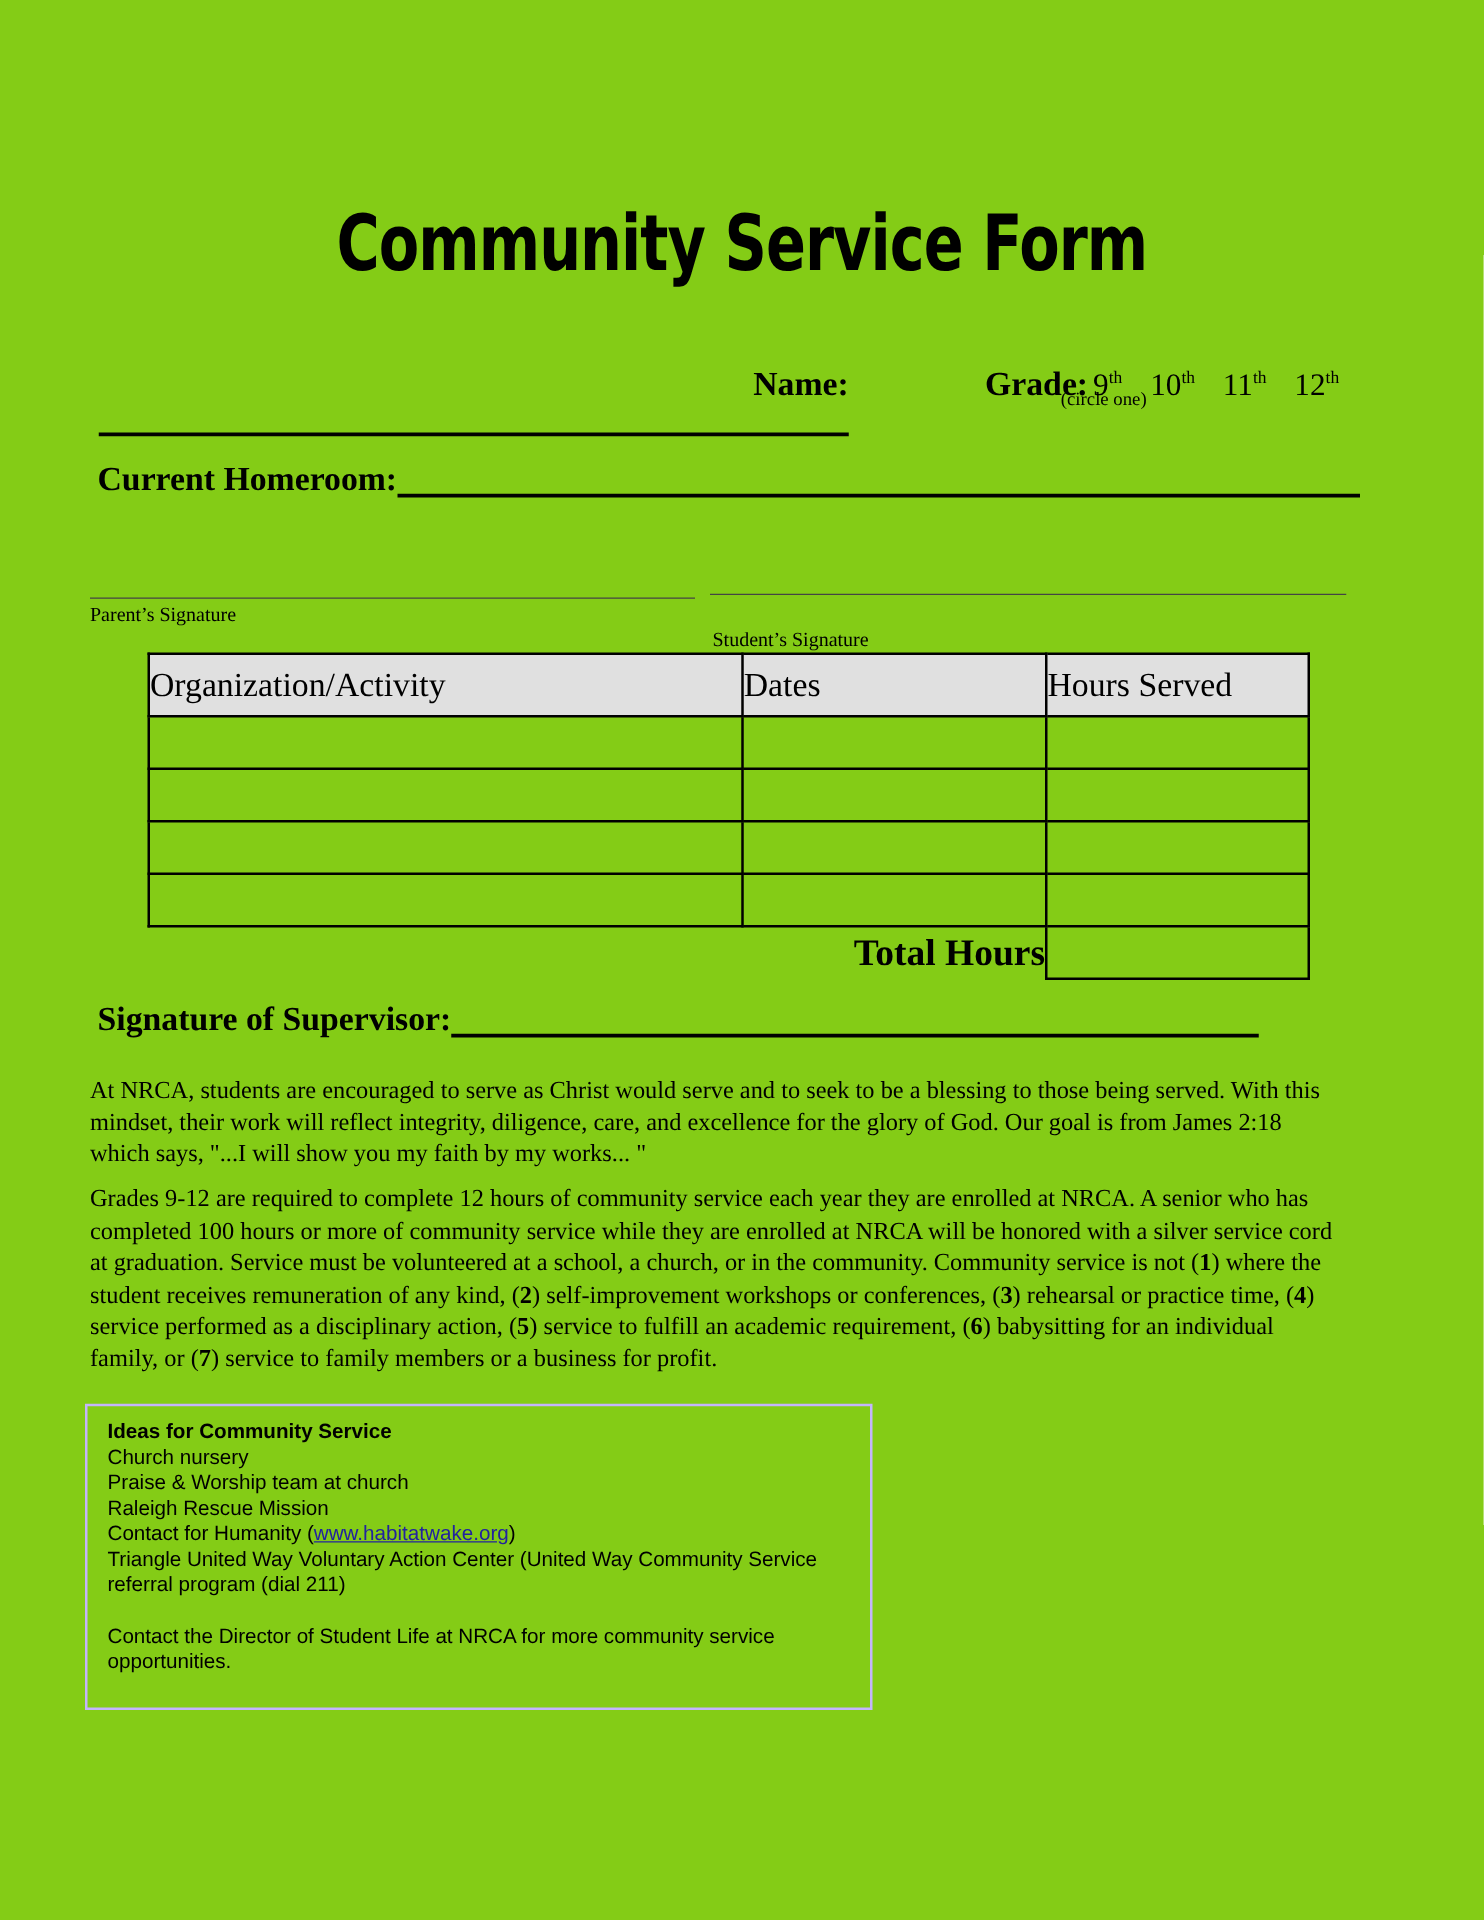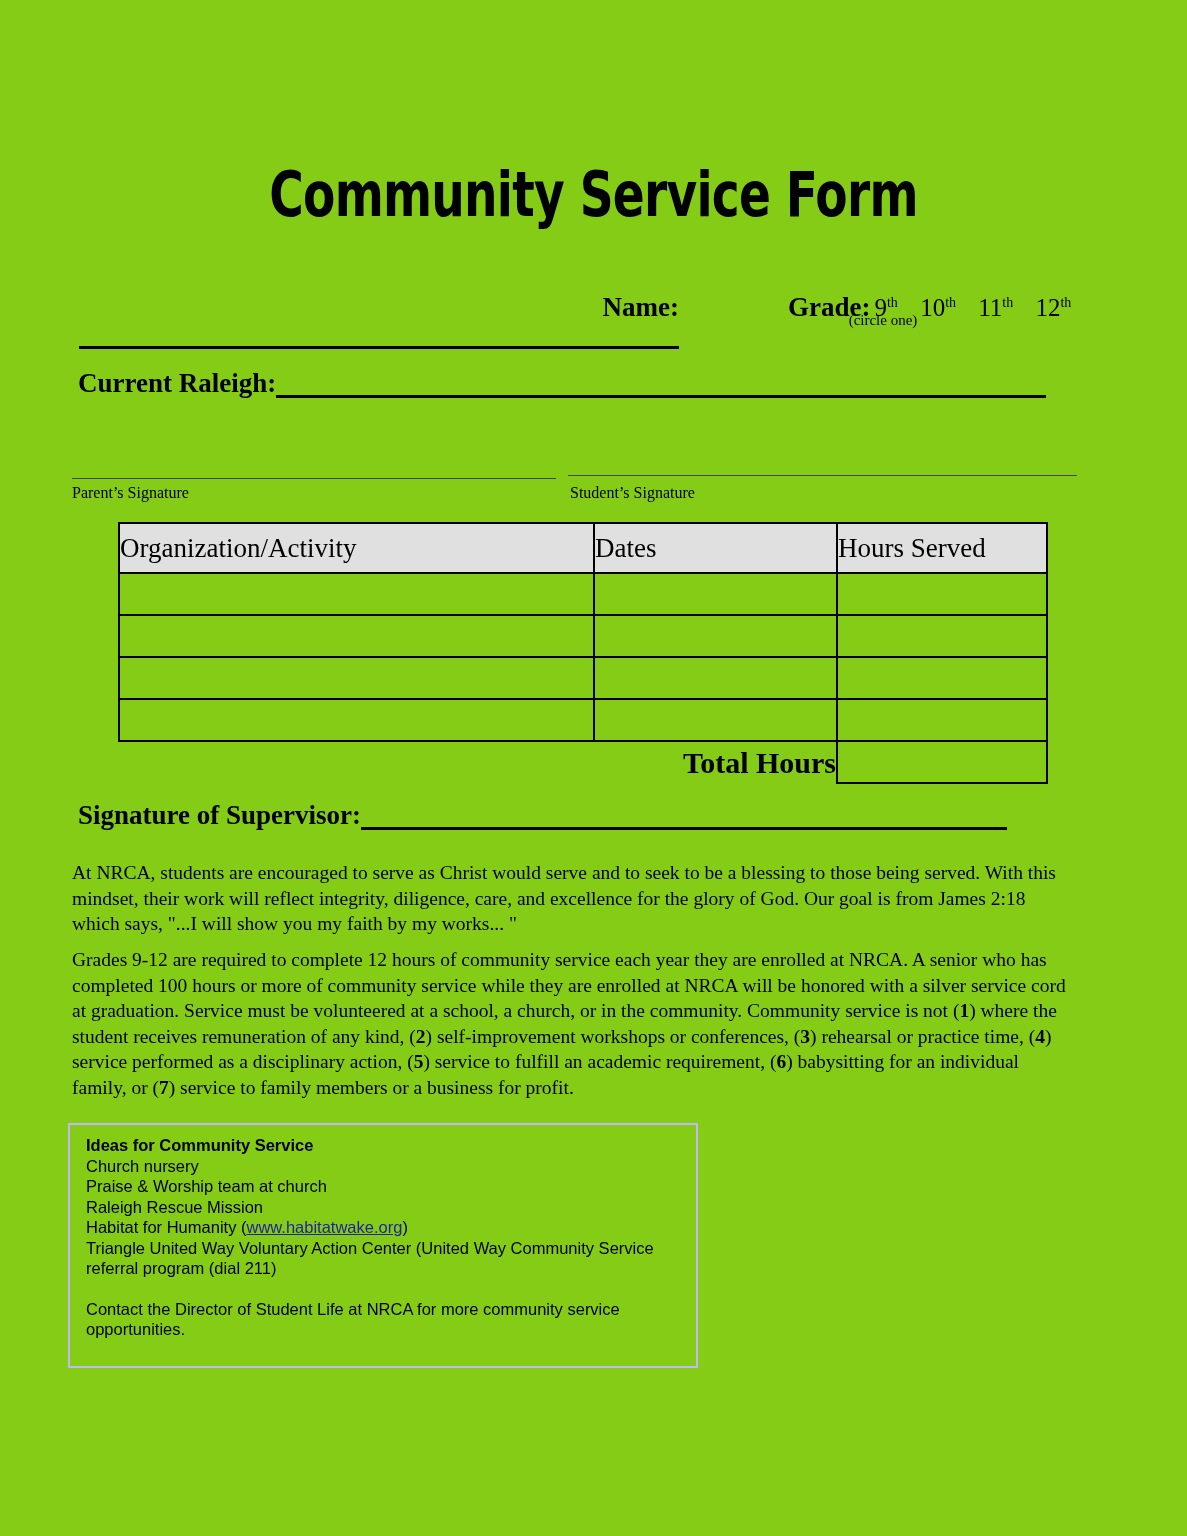--- a/index.html
+++ b/index.html
@@ -120,21 +120,21 @@
     left: 568px;
     width: 509px;
     border-top: 1.5px solid #444;
   }
   .sig-label {
     position: absolute;
     font-size: 16px;
     line-height: 18px;
   }
   .sig-label-parent { top: 484px; left: 72px; }
-  .sig-label-student { top: 484px; left: 570px; }
+  .sig-label-student { top: 504px; left: 570px; }
 
   
   .svc-table {
     position: absolute;
     top: 522px;
     left: 118px;
     width: 928px;
     border-collapse: collapse;
     table-layout: fixed;
   }
@@ -233,21 +233,21 @@
         <span class="gnum"><span>9</span><sup>th</sup></span>
         <span class="gnum"><span>10</span><sup>th</sup></span>
         <span class="gnum"><span>11</span><sup>th</sup></span>
         <span class="gnum"><span>12</span><sup>th</sup></span>
       </span>
     </div>
     <div class="circle-one">(circle one)</div>
   </div>
 
   <div class="homeroom-row">
-    <span class="lbl-bold">Current Raleigh:</span>
+    <span class="lbl-bold">Current Homeroom:</span>
     <span class="homeroom-rule"></span>
   </div>
 
   <div class="sig-line-parent"></div>
   <div class="sig-line-student"></div>
   <div class="sig-label sig-label-parent">Parent’s Signature</div>
   <div class="sig-label sig-label-student">Student’s Signature</div>
 
   <table class="svc-table">
     <colgroup>
@@ -297,20 +297,20 @@
 
   <div class="para para-1">At NRCA, students are encouraged to serve as Christ would serve and to seek to be a blessing to those being served. With this mindset, their work will reflect integrity, diligence, care, and excellence for the glory of God. Our goal is from James 2:18 which says, "...I will show you my faith by my works... "</div>
   <div class="para para-2"><span>Grades 9-12 are required to complete 12 hours of community service each year they are enrolled at NRCA. A senior who has completed 100 hours or more of community service while they are enrolled at NRCA will be honored with a silver service cord at graduation. Service must be volunteered at a school, a church, or in the community. Community service is not (</span><b>1</b><span>) where the student receives remuneration of any kind, (</span><b>2</b><span>) self-improvement workshops or conferences, (</span><b>3</b><span>) rehearsal or practice time, (</span><b>4</b><span>) service performed as a disciplinary action, (</span><b>5</b><span>) service to fulfill an academic requirement, (</span><b>6</b><span>) babysitting for an individual family, or (</span><b>7</b><span>) service to family members or a business for profit.</span></div>
 
   <div class="ideas-box">
     <div class="ideas-title">Ideas for Community Service</div>
     <div class="ideas-line">Church nursery</div>
     <div class="ideas-line">Praise &amp; Worship team at church</div>
     <div class="ideas-line">Raleigh Rescue Mission</div>
     <div class="ideas-line">
-      <span>Habitat for Humanity (</span><a class="ideas-link" href="#">www.habitatwake.org</a><span>)</span>
+      <span>Contact for Humanity (</span><a class="ideas-link" href="#">www.habitatwake.org</a><span>)</span>
     </div>
     <div class="ideas-line">Triangle United Way Voluntary Action Center (United Way Community Service referral program (dial 211)</div>
     <div class="ideas-gap"></div>
     <div class="ideas-line">Contact the Director of Student Life at NRCA for more community service opportunities.</div>
   </div>
 
 </div>
 
 </body></html>

